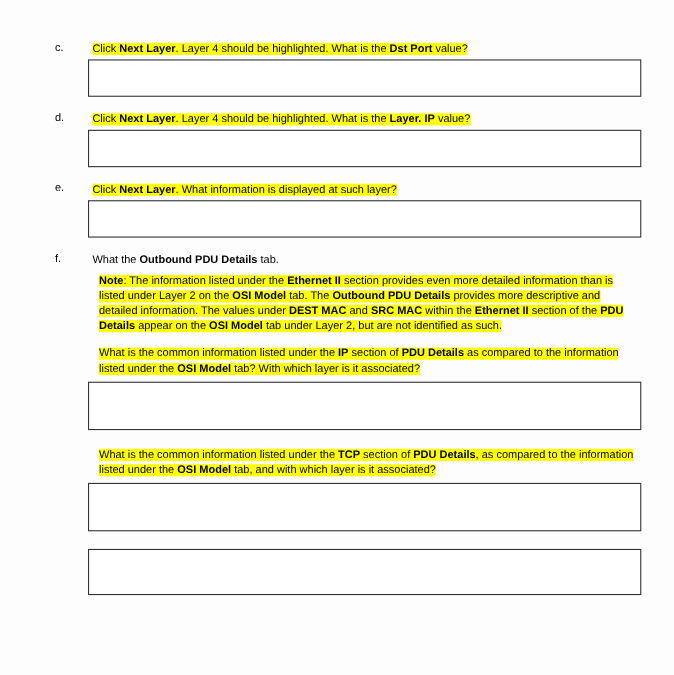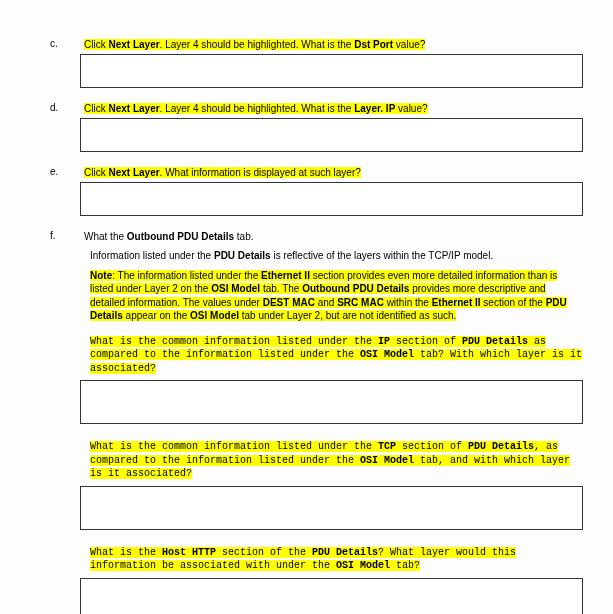--- a/index.html
+++ b/index.html
@@ -57,21 +57,20 @@
   }
   .sub-para {
     margin-left: 40px;
     margin-top: 6px;
     line-height: 1.35;
   }
   .sub-question {
     margin-left: 40px;
     margin-top: 12px;
     line-height: 1.35;
-    font-family: Liberation Mono, monospace;
   }
   b { font-weight: bold; }
 </style>
 </head>
 <body>
 
 <div class="page">
 
   <div class="question-block">
     <div class="q-row">
@@ -104,37 +103,31 @@
   </div>
 
   <div class="question-block">
     <div class="q-row">
       <div class="q-letter">f.</div>
       <div class="q-text">
         <span>What the </span><b>Outbound PDU Details</b><span> tab.</span>
       </div>
     </div>
 
-    <div class="sub-para">
-      <span>Information listed under the </span><b>PDU Details</b><span> is reflective of the layers within the TCP/IP model.</span>
-    </div>
 
     <div class="sub-para">
       <span class="hl"><b>Note</b><span>: The information listed under the </span><b>Ethernet II</b><span> section provides even more detailed information than is listed under Layer 2 on the </span><b>OSI Model</b><span> tab. The </span><b>Outbound PDU Details</b><span> provides more descriptive and detailed information. The values under </span><b>DEST MAC</b><span> and </span><b>SRC MAC</b><span> within the </span><b>Ethernet II</b><span> section of the </span><b>PDU Details</b><span> appear on the </span><b>OSI Model</b><span> tab under Layer 2, but are not identified as such.</span></span>
     </div>
 
     <div class="sub-question">
       <span class="hl"><span>What is the common information listed under the </span><b>IP</b><span> section of </span><b>PDU  Details</b><span> as compared to the information listed under the </span><b>OSI Model</b><span> tab? With which layer is it associated?</span></span>
     </div>
     <div class="answer-box-tall"></div>
 
     <div class="sub-question" style="margin-top:12px;">
       <span class="hl"><span>What is the common information listed under the </span><b>TCP</b><span> section of </span><b>PDU Details</b><span>, as compared to the information listed under the </span><b>OSI Model</b><span> tab, and with which layer is it associated?</span></span>
     </div>
     <div class="answer-box-tall"></div>
 
-    <div class="sub-question" style="margin-top:6px;">
-      <span class="hl"><span>What is the </span><b>Host HTTP</b><span> section of the </span><b>PDU Details</b><span>? What layer would this information be associated with under the </span><b>OSI Model</b><span> tab?</span></span>
-    </div>
     <div class="answer-box-tall" style="height:40px;"></div>
   </div>
 
 </div>
 
 </body></html>

